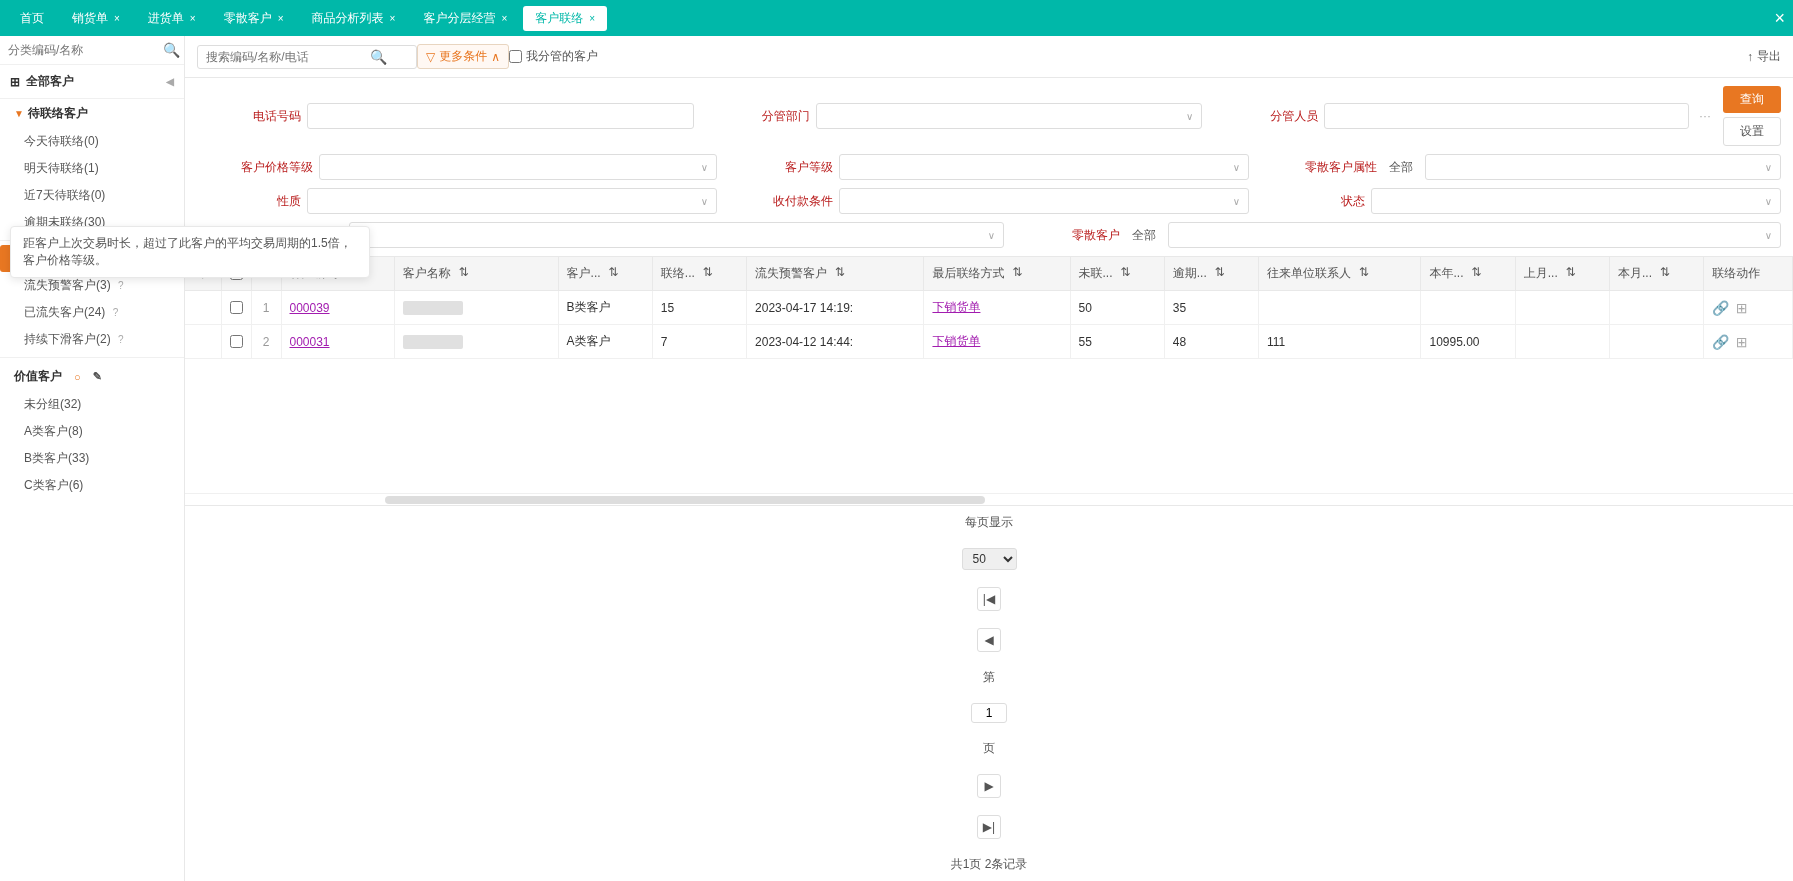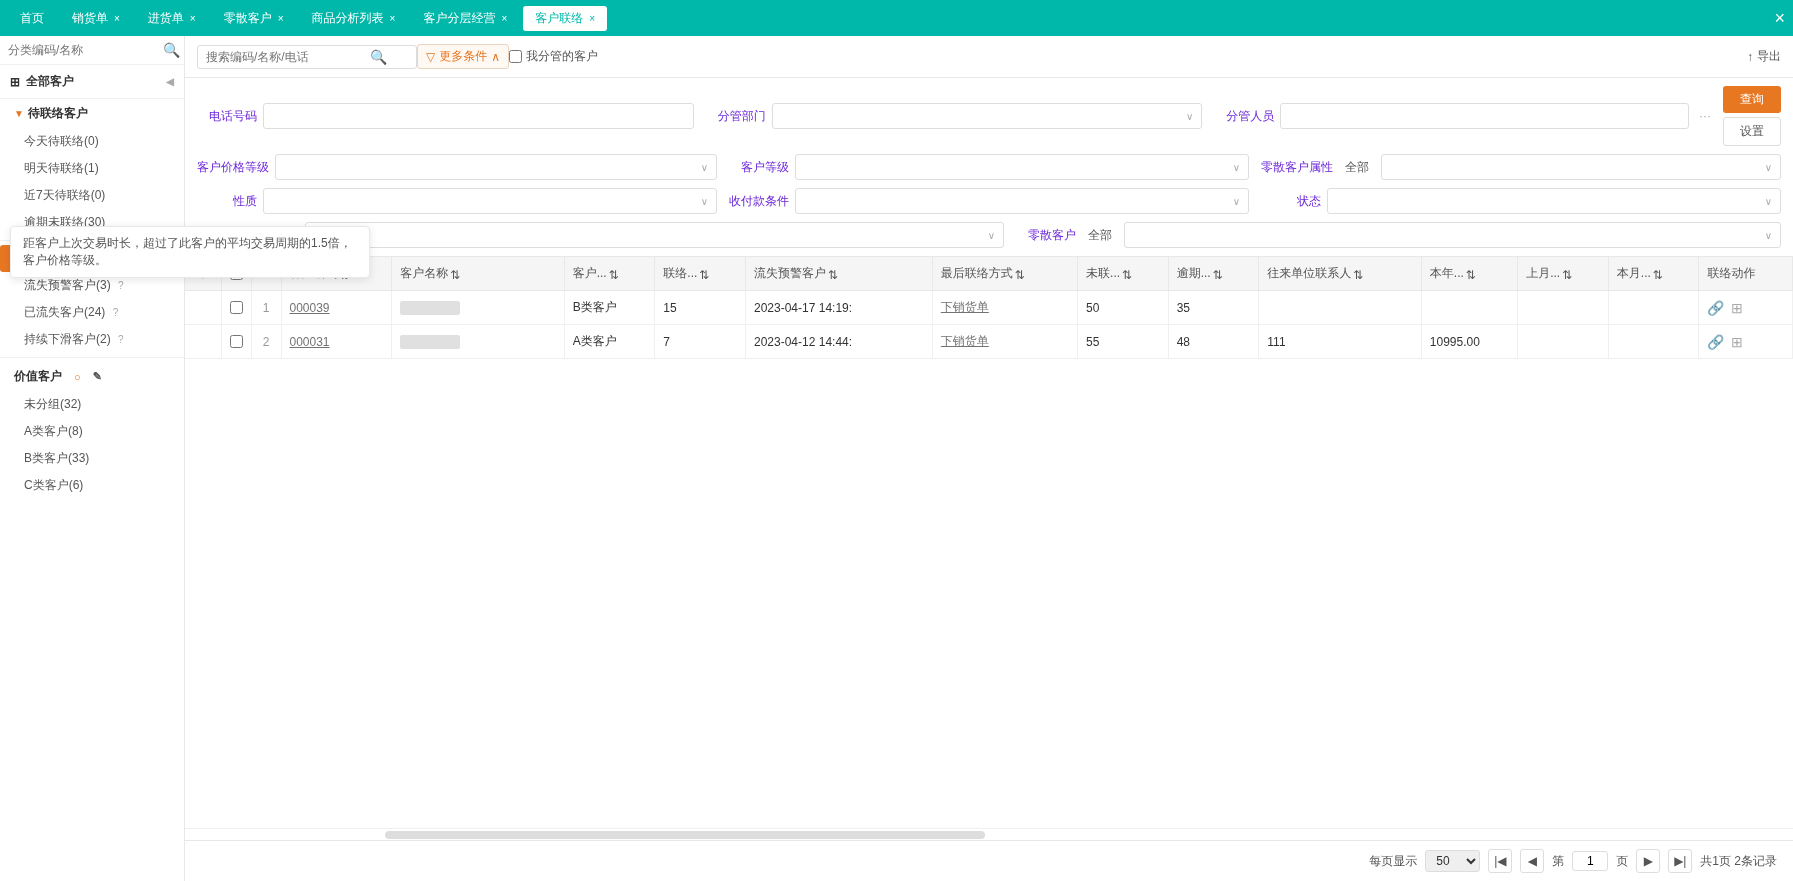--- a/index.html
+++ b/index.html
@@ -190,24 +190,25 @@
       margin-bottom: 8px;
     }
     .filter-row:last-child { margin-bottom: 0; }
     .filter-cell {
       display: flex;
       align-items: center;
       gap: 6px;
       flex: 1;
     }
     .filter-label {
-      color: #6d28d9;
+      color: #b91c1c;
       white-space: nowrap;
       min-width: 60px;
       text-align: right;
+      margin-left: 44px;
     }
     .filter-select {
       flex: 1;
       border: 1px solid #ddd;
       border-radius: 3px;
       padding: 4px 8px;
       font-size: 12px;
       color: #333;
       display: flex;
       align-items: center;
@@ -270,45 +271,46 @@
     th {
       padding: 8px 8px;
       text-align: left;
       color: #555;
       border-bottom: 1px solid #e8e8e8;
       border-right: 1px solid #e8e8e8;
       white-space: nowrap;
       font-weight: normal;
     }
     th.sortable { cursor: pointer; }
-    th .th-inner { display: flex; align-items: flex-end; gap: 2px; }
+    th .th-inner { display: flex; align-items: flex-start; gap: 8px; }
     td {
       padding: 8px 8px;
       border-bottom: 1px solid #f0f0f0;
       border-right: 1px solid #f0f0f0;
       color: #333;
       white-space: nowrap;
     }
     .row-num { color: #999; text-align: center; }
-    .link-cell { color: #737373; text-decoration: underline; cursor: pointer; }
+    .link-cell { color: #a21caf; text-decoration: underline; cursor: pointer; }
     .action-icons { display: flex; gap: 6px; }
     .action-icon { color: #aaa; cursor: pointer; font-size: 14px; }
     .th-settings { width: 36px; text-align: center; cursor: pointer; }
 
     
     .pagination {
       display: flex;
       align-items: center;
       justify-content: flex-end;
       padding: 8px 16px;
       background: #fff;
       border-top: 1px solid #e8e8e8;
-      gap: 8px;
+      gap: 17px;
       font-size: 12px;
       color: #555;
+      flex-direction: column;
     }
     .page-size-select {
       border: 1px solid #ddd;
       border-radius: 3px;
       padding: 2px 6px;
       font-size: 12px;
       color: #333;
     }
     .page-nav-btn {
       width: 24px;

